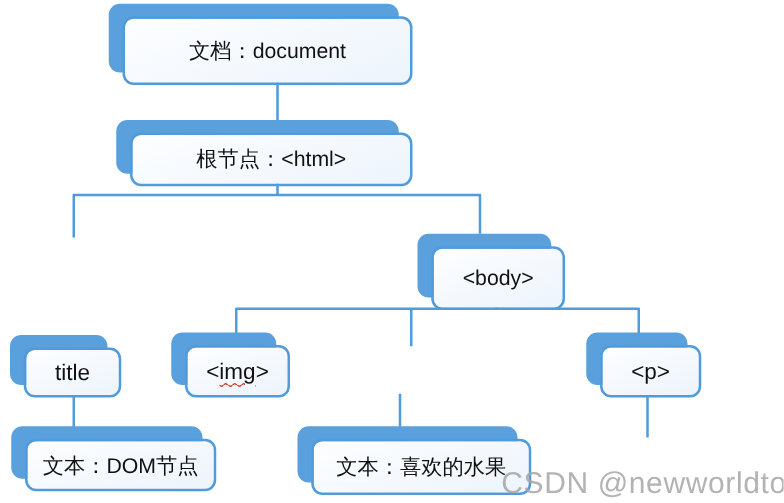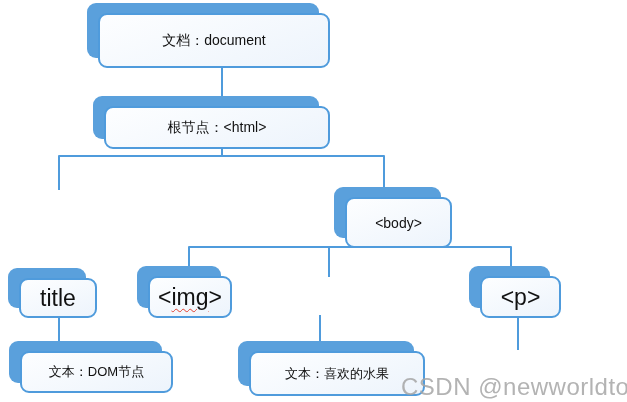--- a/index.html
+++ b/index.html
@@ -16,23 +16,23 @@
     position:absolute; left:-11px; top:-10px; width:100%; height:100%;
     background:var(--accent-blue,#5AA0DC); border-radius:9px;
   }
   .node .face {
     position:absolute; left:0; top:0; right:0; bottom:0;
     background:linear-gradient(160deg, var(--box-fill-top,#FDFEFF) 0%, var(--box-fill-bottom,#EDF4FC) 100%);
     border:2px solid var(--border-blue,#4F9BDC); border-radius:9px;
     display:flex; align-items:center; justify-content:center;
     white-space:nowrap;
   }
-  .sz19 .face { font-size:14px; }
-  .sz18 .face { font-size:23px; }
-  .sz17 .face { font-size:13px; }
+  .sz19 .face { font-size:17px; }
+  .sz18 .face { font-size:18px; }
+  .sz17 .face { font-size:17px; }
   .squiggle {
     text-decoration-line:underline;
     text-decoration-style:wavy;
     text-decoration-color:var(--squiggle-red,#E2402F);
     text-decoration-thickness:1px;
     text-underline-offset:3px;
   }
   .watermark {
     position:absolute; left:401px; top:373px;
     font-size:24px; color:var(--watermark-gray,#A6A6A6); opacity:.85;

